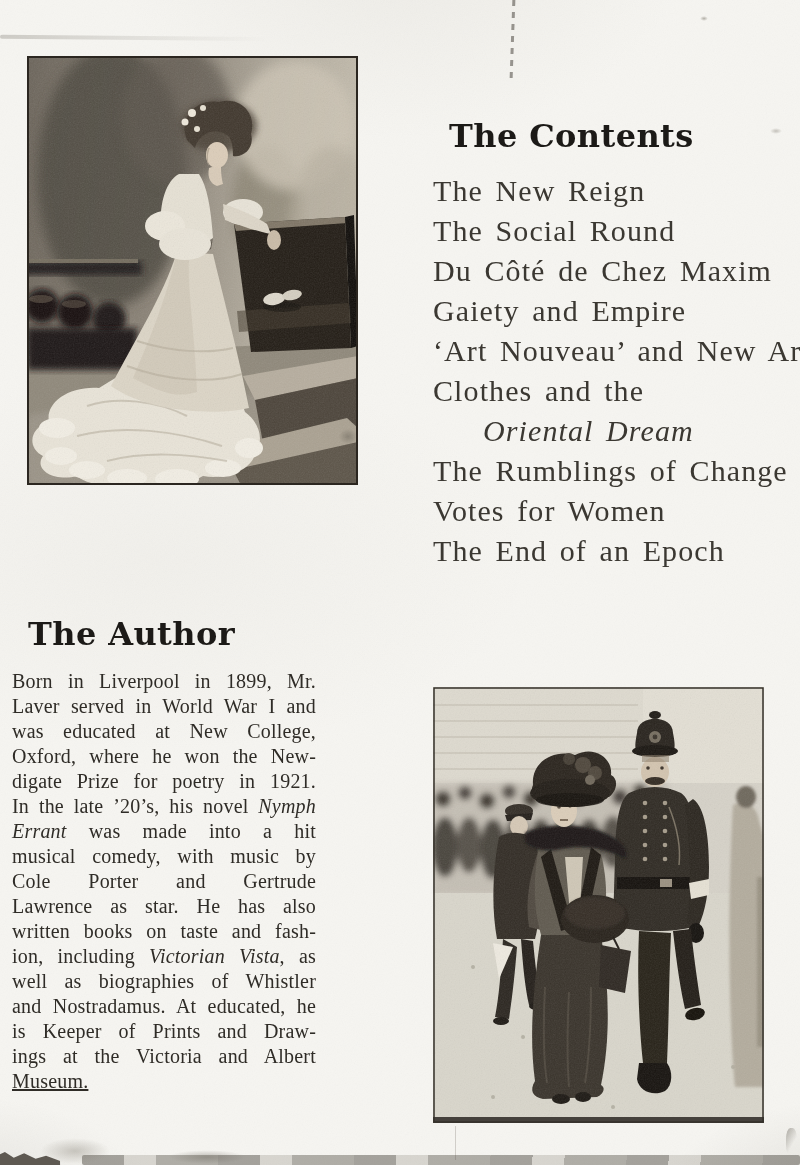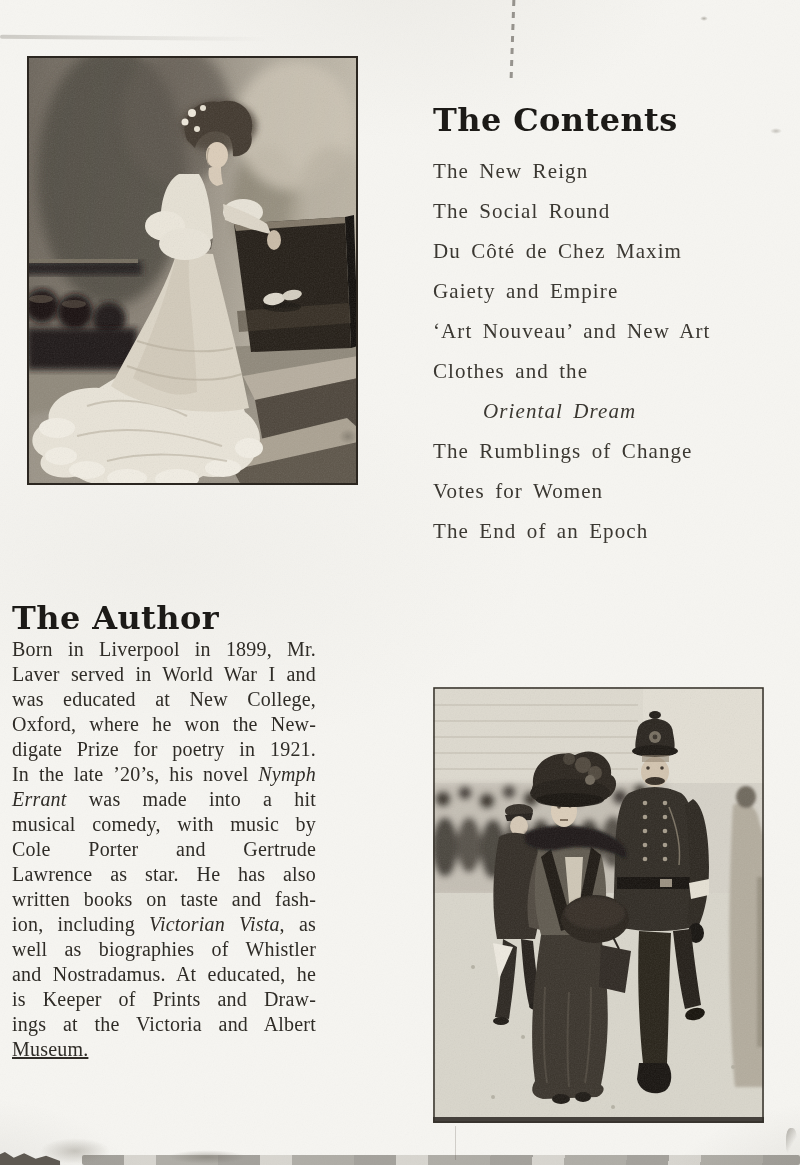--- a/index.html
+++ b/index.html
@@ -18,31 +18,31 @@
     color:var(--ink,#2f2c27);
   }
   .noise{position:absolute;inset:0;opacity:.05;pointer-events:none;}
   figure.photo{position:absolute;margin:0;padding:0;}
   figure.photo svg{display:block;}
   .photo-portrait{left:27px;top:56px;width:331px;height:429px;}
   .photo-street{left:433px;top:687px;width:331px;height:436px;}
 
   section{position:absolute;}
   h2{
-    margin:0;
+    margin:16px;
     font-family:"DejaVu Serif", serif;
     font-weight:bold;
     font-size:32px;
     letter-spacing:.4px;
     color:var(--heading-ink,#1c1a17);
   }
   .contents-section{left:433px;top:101px;width:340px;}
   .contents-list{
     list-style:none;margin:12px 0 16px 0;padding:0;
-    font-size:21px;line-height:40px;white-space:nowrap;
+    font-size:30px;line-height:40px;white-space:nowrap;
     letter-spacing:1.1px;word-spacing:4px;color:#3b3832;
   }
   .contents-list li.indent{padding-left:50px;font-style:italic;}
 
   .author-section{left:12px;top:599px;width:304px;}
   .author-paragraph{}
   .a-line{
     font-size:20px;line-height:25px;letter-spacing:.2px;
     text-align:justify;text-align-last:justify;color:#2f2c27;
   }

